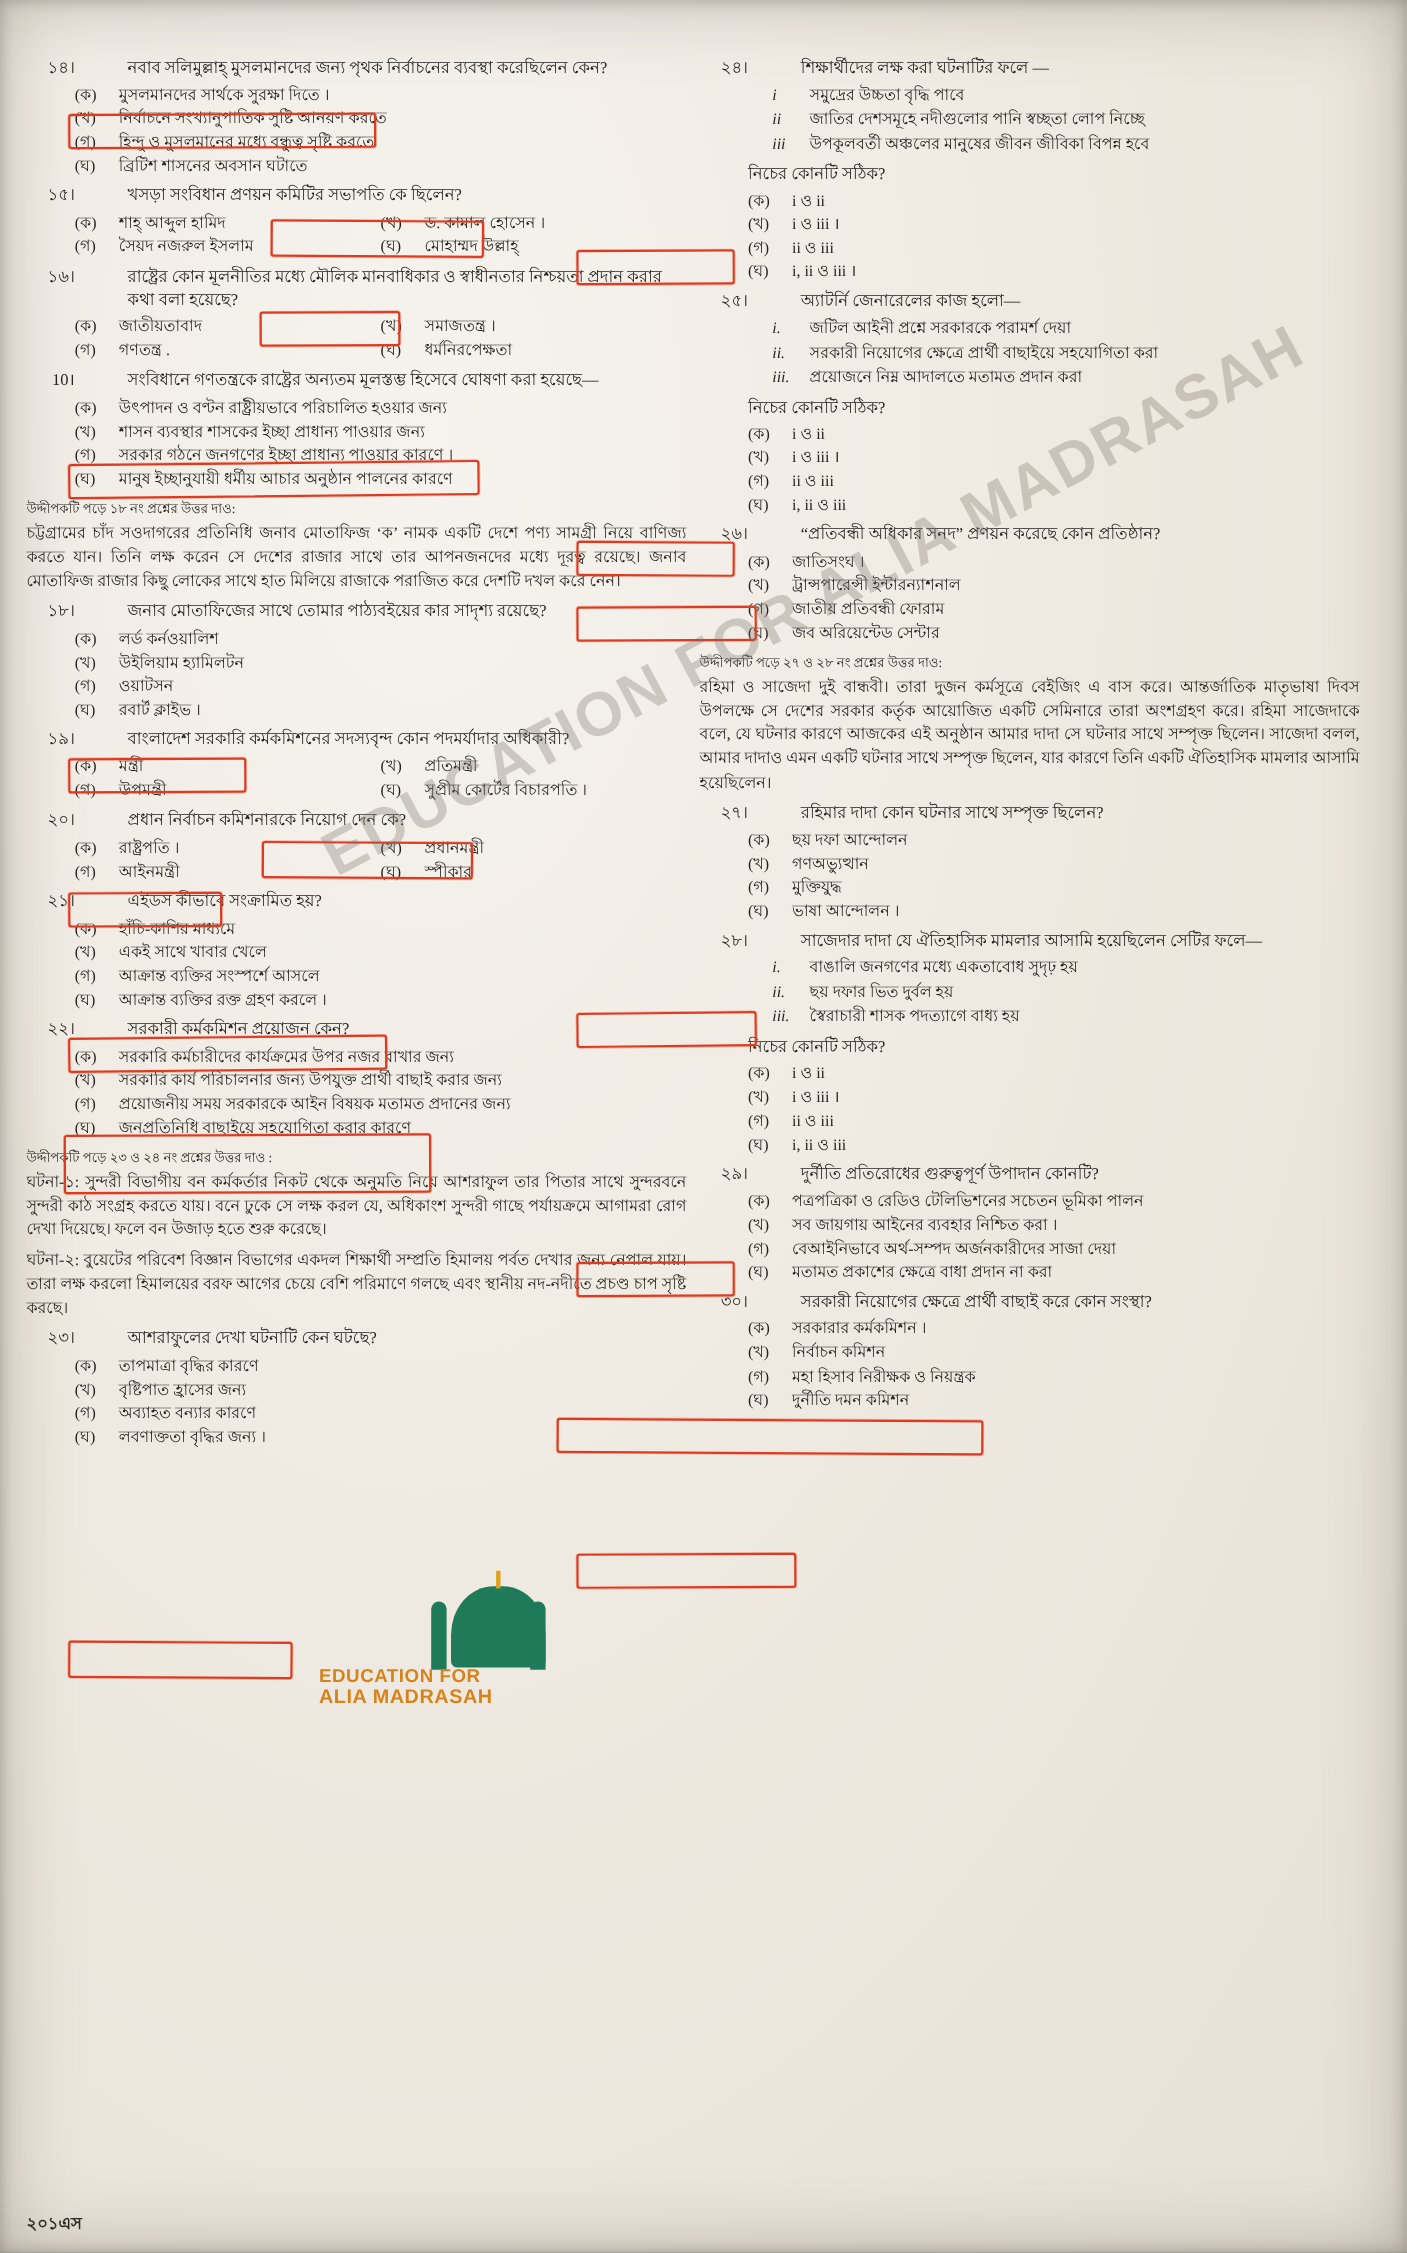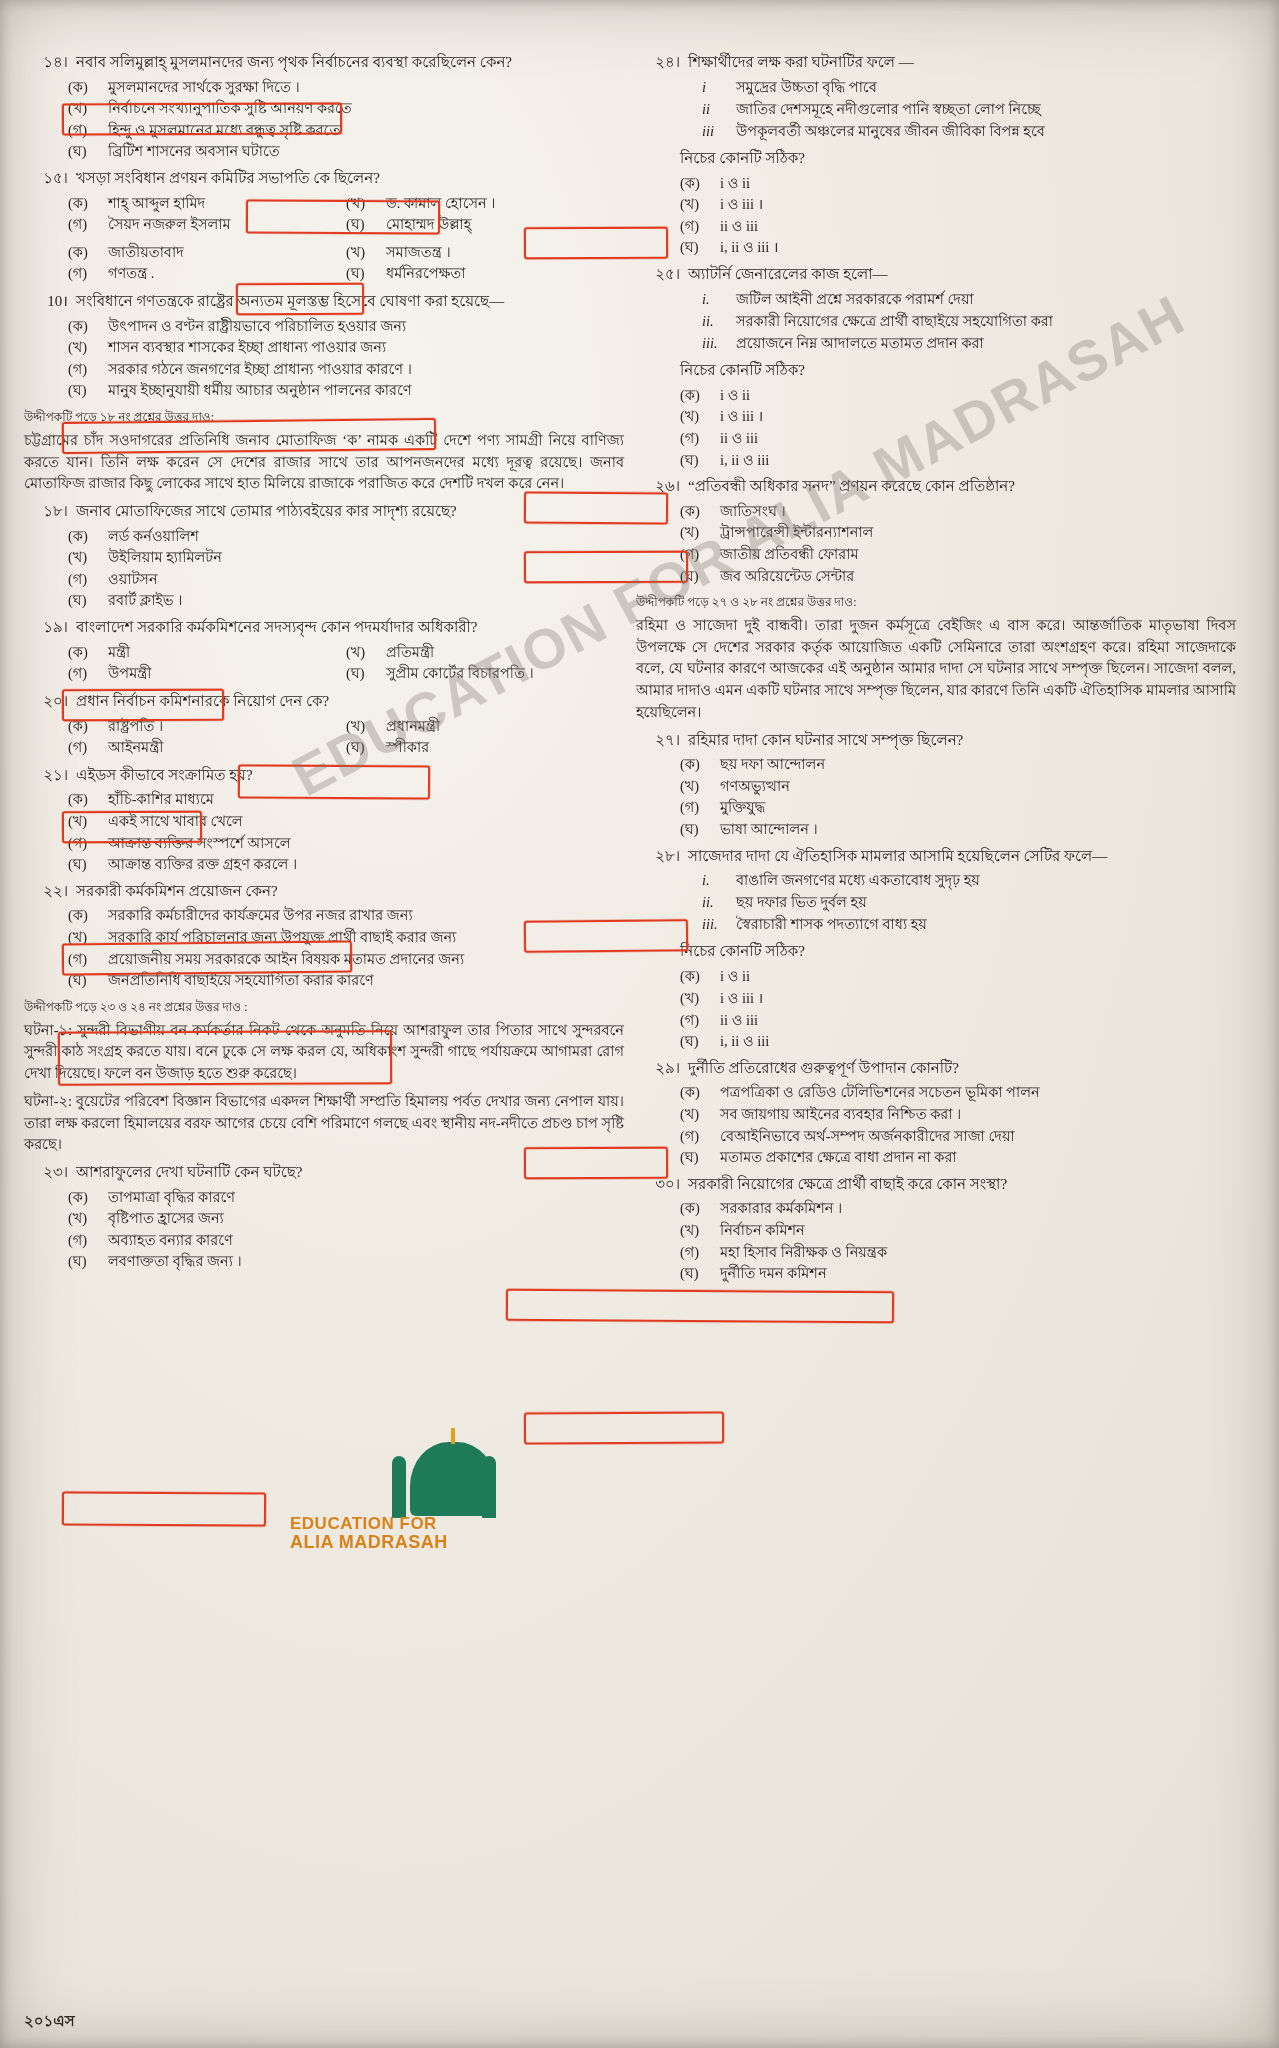--- a/index.html
+++ b/index.html
@@ -21,21 +21,21 @@
     pointer-events:none;
   }
   .col{
     position:absolute;top:52px;
     font-family:"Liberation Serif",serif;
     color:#262320;
   }
   .col-left{left:24px;width:600px;}
   .col-right{left:636px;width:600px;}
 
-  .qrow{display:flex;align-items:flex-start;margin-bottom:4px;}
+  .qrow{display:flex;align-items:flex-start;margin-bottom:4px;gap:40px;}
   .qnum{width:44px;flex:0 0 44px;text-align:right;padding-right:8px;font-size:15px;line-height:1.35;}
   .qtext{flex:1;font-size:15px;line-height:1.38;}
 
   .opts{margin:1px 0 6px 44px;}
   .opt{display:flex;align-items:flex-start;font-size:14.5px;line-height:1.42;margin-bottom:1px;position:relative;}
   .olab{width:40px;flex:0 0 40px;}
   .otext{flex:1;}
   .opt2col{display:flex;}
   .opt2col .opt{flex:1 1 50%;}
 
@@ -152,20 +152,24 @@
             <span class="olab">(গ)</span>
             <span class="otext">সৈয়দ নজরুল ইসলাম</span>
           </div>
         <div class="opt">
             <span class="olab">(ঘ)</span>
             <span class="otext">মোহাম্মদ উল্লাহ্</span>
           </div>
       </div>
     </div>
 
+    <div class="qrow">
+      <div class="qnum">১৬।</div>
+      <div class="qtext">রাষ্ট্রের কোন মূলনীতির মধ্যে মৌলিক মানবাধিকার ও স্বাধীনতার নিশ্চয়তা প্রদান করার কথা বলা হয়েছে?</div>
+    </div>
     <div class="opts">
       <div class="opt2col">
         <div class="opt">
             <span class="olab">(ক)</span>
             <span class="otext">জাতীয়তাবাদ</span>
           </div>
         <div class="opt">
             <span class="olab">(খ)</span>
             <span class="otext">সমাজতন্ত্র ।</span>
           </div>

